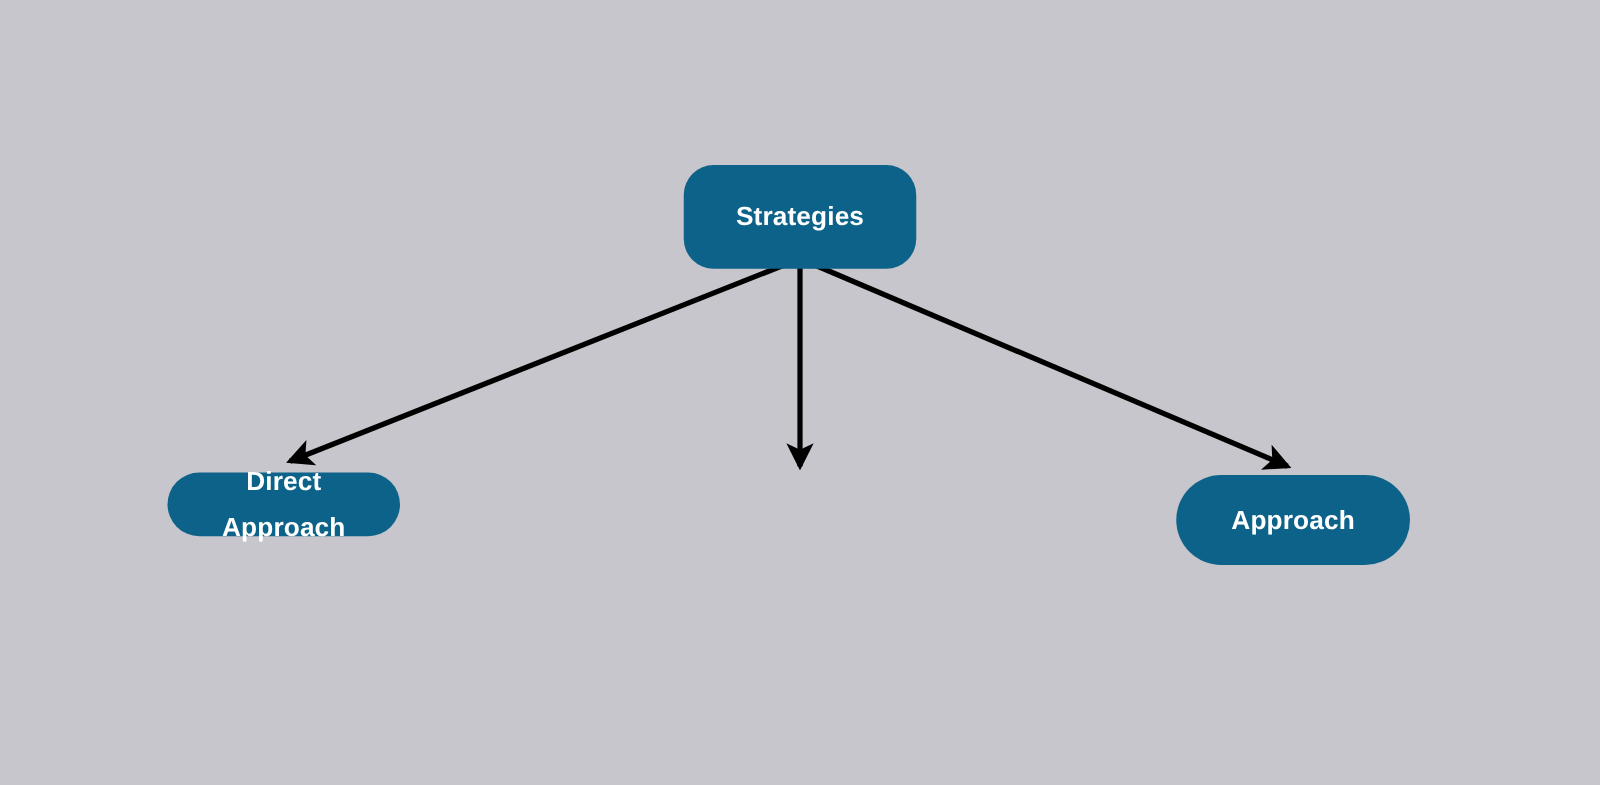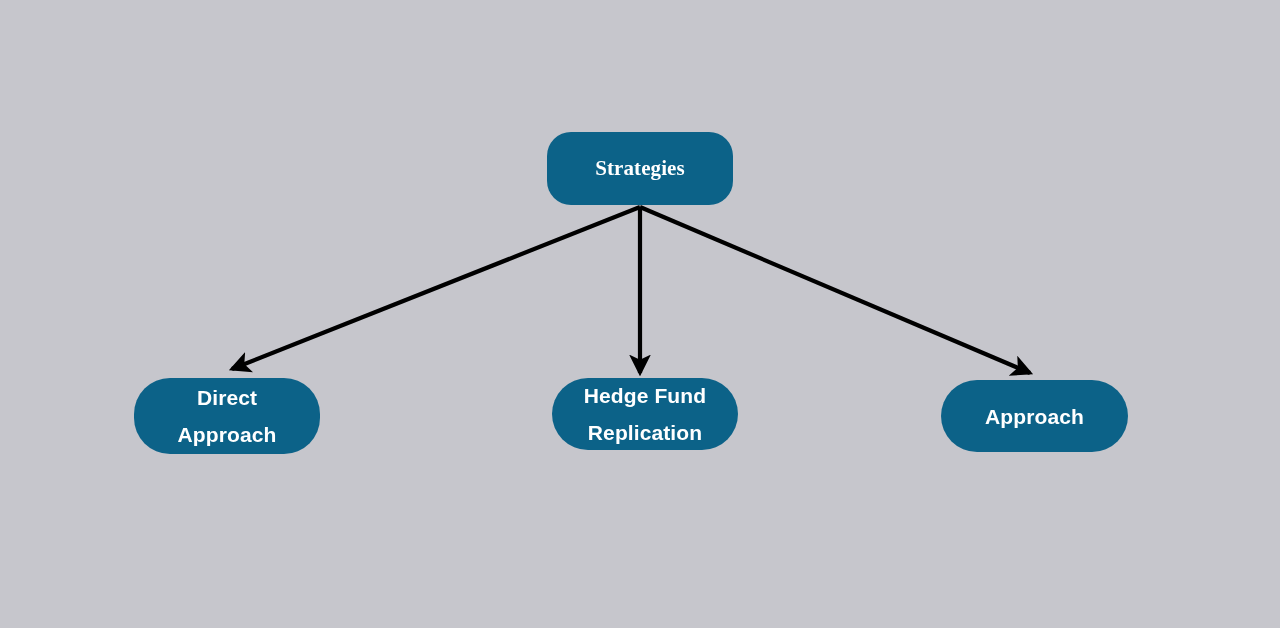--- a/index.html
+++ b/index.html
@@ -46,29 +46,28 @@
   }
   .node-label {
     display: block;
     width: 100%;
     white-space: pre-line;
   }
   #node-strategies {
     left: 547px;
     top: 132px;
     width: 186px;
-    height: 73px;
+    height: 83px;
     border-radius: 24px;
-    font-family: Liberation Serif, serif;
   }
   #node-direct-approach {
     left: 134px;
     top: 378px;
     width: 186px;
-    height: 76px;
+    height: 51px;
   }
   #node-hedge-fund-replication {
     left: 552px;
     top: 378px;
     width: 186px;
     height: 72px;
   }
   #node-copycat {
     left: 941px;
     top: 380px;
@@ -97,22 +96,18 @@
 
   <div class="node" id="node-strategies">
     <span class="node-label">Strategies</span>
   </div>
 
   <div class="node" id="node-direct-approach">
     <span class="node-label">Direct
 Approach</span>
   </div>
 
-  <div class="node" id="node-hedge-fund-replication">
-    <span class="node-label">Hedge Fund
-Replication</span>
-  </div>
 
   <div class="node" id="node-copycat">
     <span class="node-label">Approach</span>
   </div>
 
 </div>
 
 </body></html>

